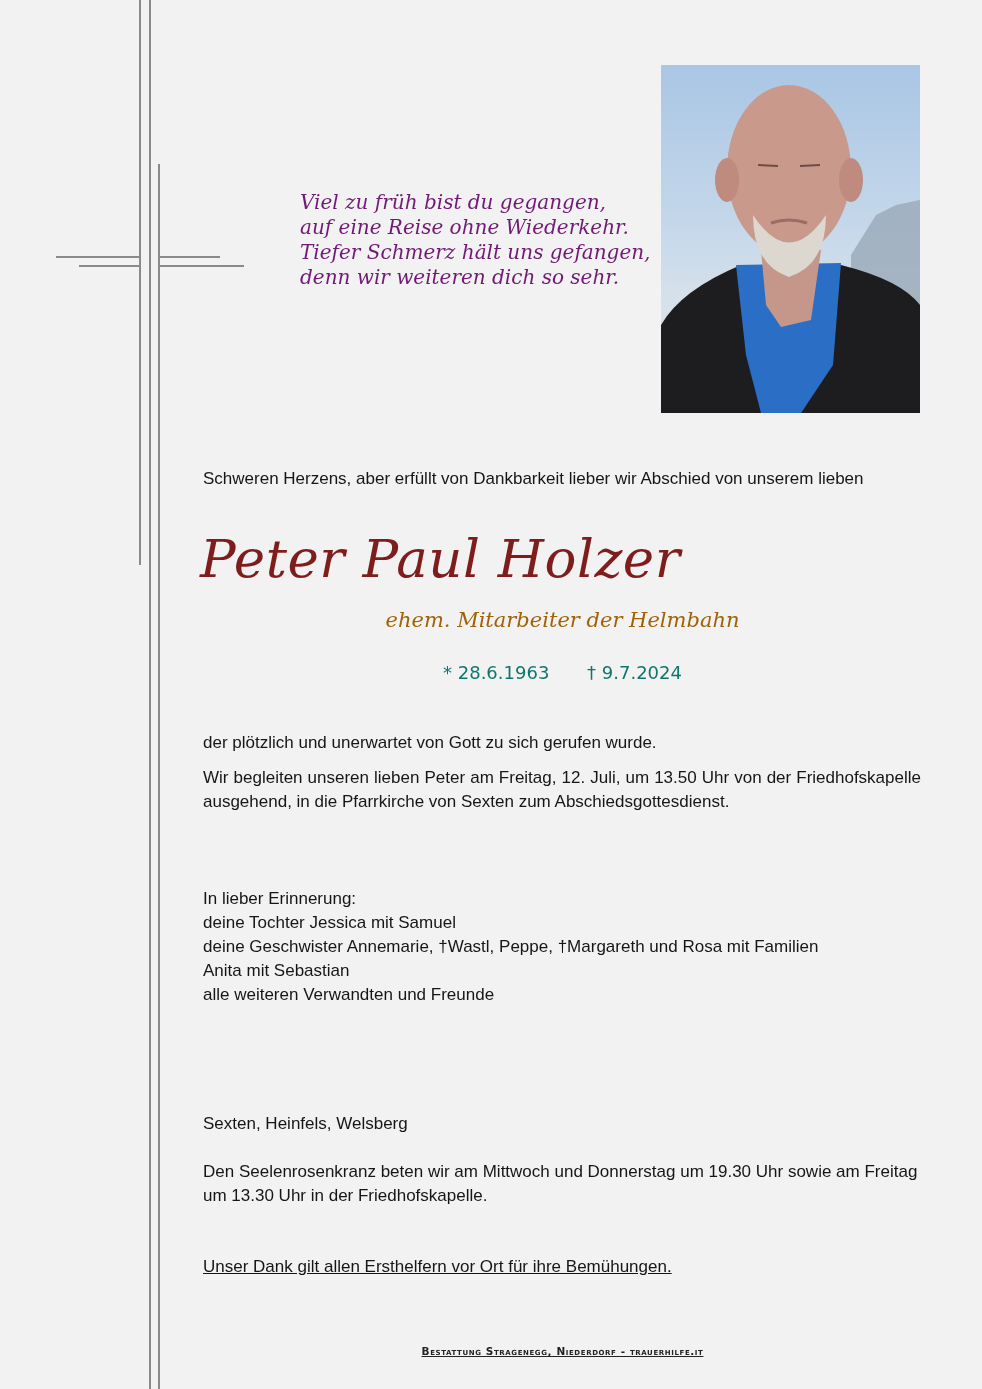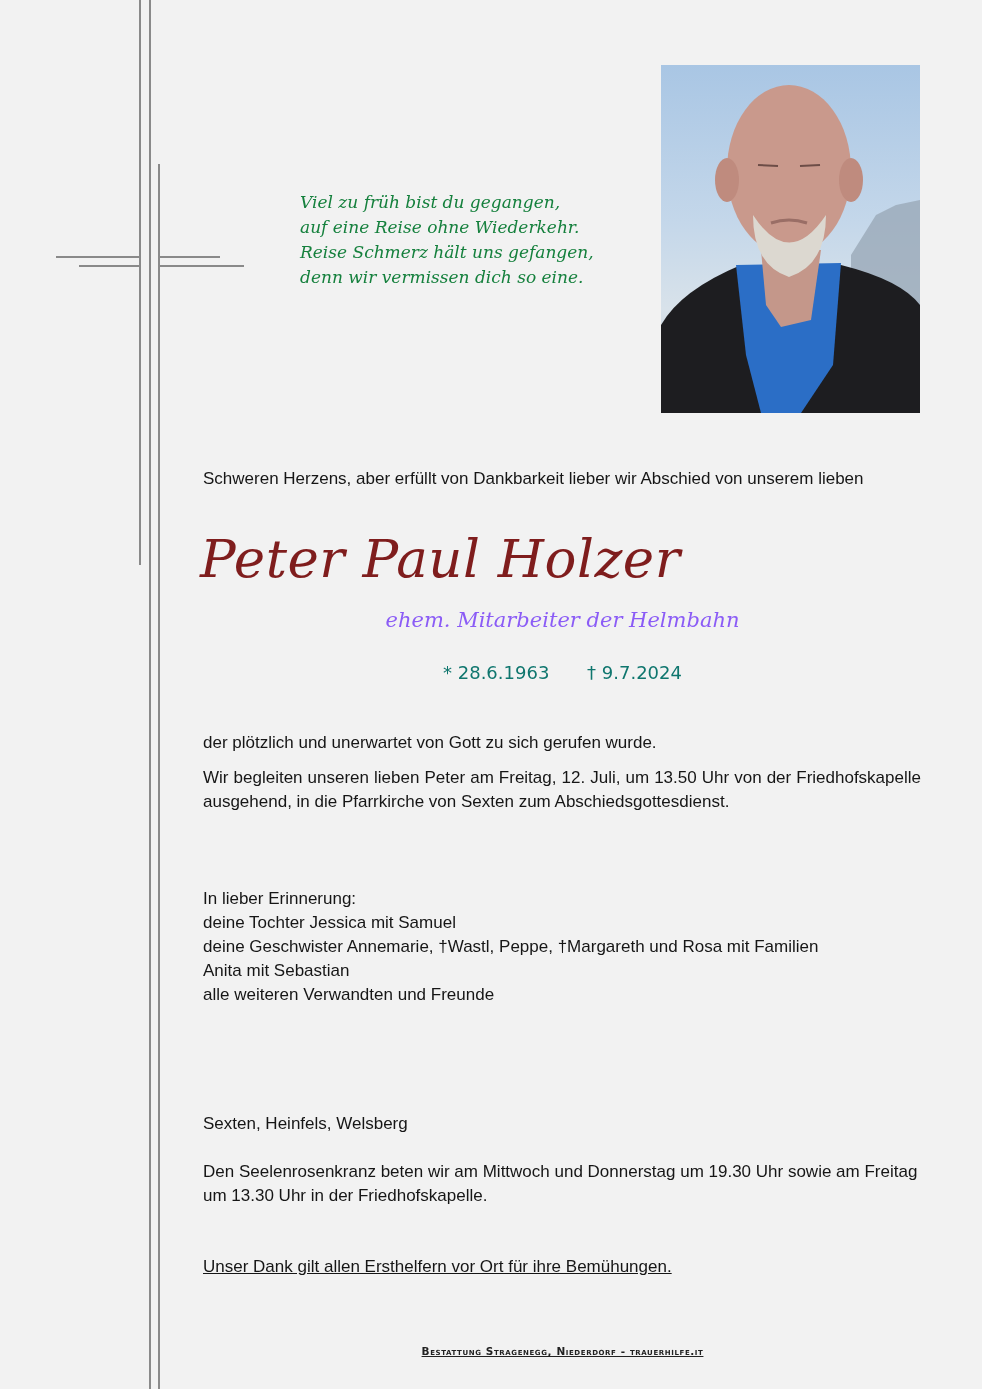--- a/index.html
+++ b/index.html
@@ -6,42 +6,42 @@
   body {
     width: 982px; height: 1389px; overflow: hidden;
     background: #f2f2f2; position: relative;
     font-family: "DejaVu Sans", sans-serif; color: #1a1a1a;
   }
   .line { position: absolute; background: #8a8a8a; }
   .v { width: 2px; }
   .h { height: 2px; }
   .poem {
     position: absolute; left: 300px; top: 190px; width: 300px;
-    text-align: left; font-family: "DejaVu Serif", serif; font-style: italic;
-    font-size: 17px; line-height: 25px; color: #15803d;
+    text-align: right; font-family: "DejaVu Serif", serif; font-style: italic;
+    font-size: 20px; line-height: 25px; color: #701a75;
   }
   .poem div { white-space: nowrap; }
   .photo {
     position: absolute; left: 661px; top: 65px; width: 259px; height: 348px;
     overflow: hidden;
     background: linear-gradient(180deg, #a9c6e4 0%, #c4d7ea 45%, #d8e2ea 70%, #b8c6d2 100%);
   }
   .body-text {
     position: absolute; left: 203px; width: 718px;
     font-family: "Liberation Sans", sans-serif; font-size: 17px; line-height: 24px; color: #161616;
   }
   .justify { text-align: justify; }
   .name {
     position: absolute; left: 200px; width: 725px; top: 528px; text-align: left;
     font-family: "DejaVu Serif", serif; font-style: italic; font-size: 53px; color: #7f1d1d;
     letter-spacing: 0.5px;
   }
   .subtitle {
     position: absolute; left: 200px; width: 725px; top: 608px; text-align: center;
-    font-family: "DejaVu Serif", serif; font-style: italic; font-size: 21px; color: #8b5cf6;
+    font-family: "DejaVu Serif", serif; font-style: italic; font-size: 21px; color: #a16207;
   }
   .dates {
     position: absolute; left: 200px; width: 725px; top: 662px; text-align: center;
     font-family: "DejaVu Sans", sans-serif; font-size: 18px; color: #0f766e;
   }
   .dates span { margin: 0 16px; }
   .footer {
     position: absolute; left: 300px; width: 525px; top: 1345px; text-align: center;
     font-family: "DejaVu Sans", sans-serif; font-size: 10.5px; font-weight: bold;
     font-variant: small-caps; letter-spacing: 0.6px; color: #222; text-decoration: underline;
@@ -56,22 +56,22 @@
   <div class="line v" style="left:158px; top:164px; height:1225px;"></div>
   <div class="line h" style="left:56px; top:256px; width:84px;"></div>
   <div class="line h" style="left:158px; top:256px; width:62px;"></div>
   <div class="line h" style="left:79px; top:265px; width:61px;"></div>
   <div class="line h" style="left:158px; top:265px; width:86px;"></div>
 </div>
 
 <div class="poem">
   <div>Viel zu früh bist du gegangen,</div>
   <div>auf eine Reise ohne Wiederkehr.</div>
-  <div>Reise Schmerz hält uns gefangen,</div>
-  <div>denn wir vermissen dich so eine.</div>
+  <div>Tiefer Schmerz hält uns gefangen,</div>
+  <div>denn wir weiteren dich so sehr.</div>
 </div>
 
 <div class="photo" aria-label="Portrait photo of Peter Paul Holzer">
   <svg width="259" height="348" viewBox="0 0 259 348">
     <polygon points="190,190 215,150 235,140 259,135 259,260 190,260" fill="#9aa9b8" opacity="0.8"></polygon>
     <path d="M0,260 Q20,225 80,200 L180,200 Q240,215 259,240 L259,348 L0,348 Z" fill="#1d1d20"></path>
     <path d="M75,200 L180,198 L172,300 L140,348 L100,348 L85,290 Z" fill="#2b6ec6"></path>
     <path d="M100,185 L160,185 L150,255 L120,262 L105,240 Z" fill="#c4978a"></path>
     <ellipse cx="128" cy="105" rx="62" ry="85" fill="#c9998c"></ellipse>
     <ellipse cx="66" cy="115" rx="12" ry="22" fill="#bf8b7e"></ellipse>

